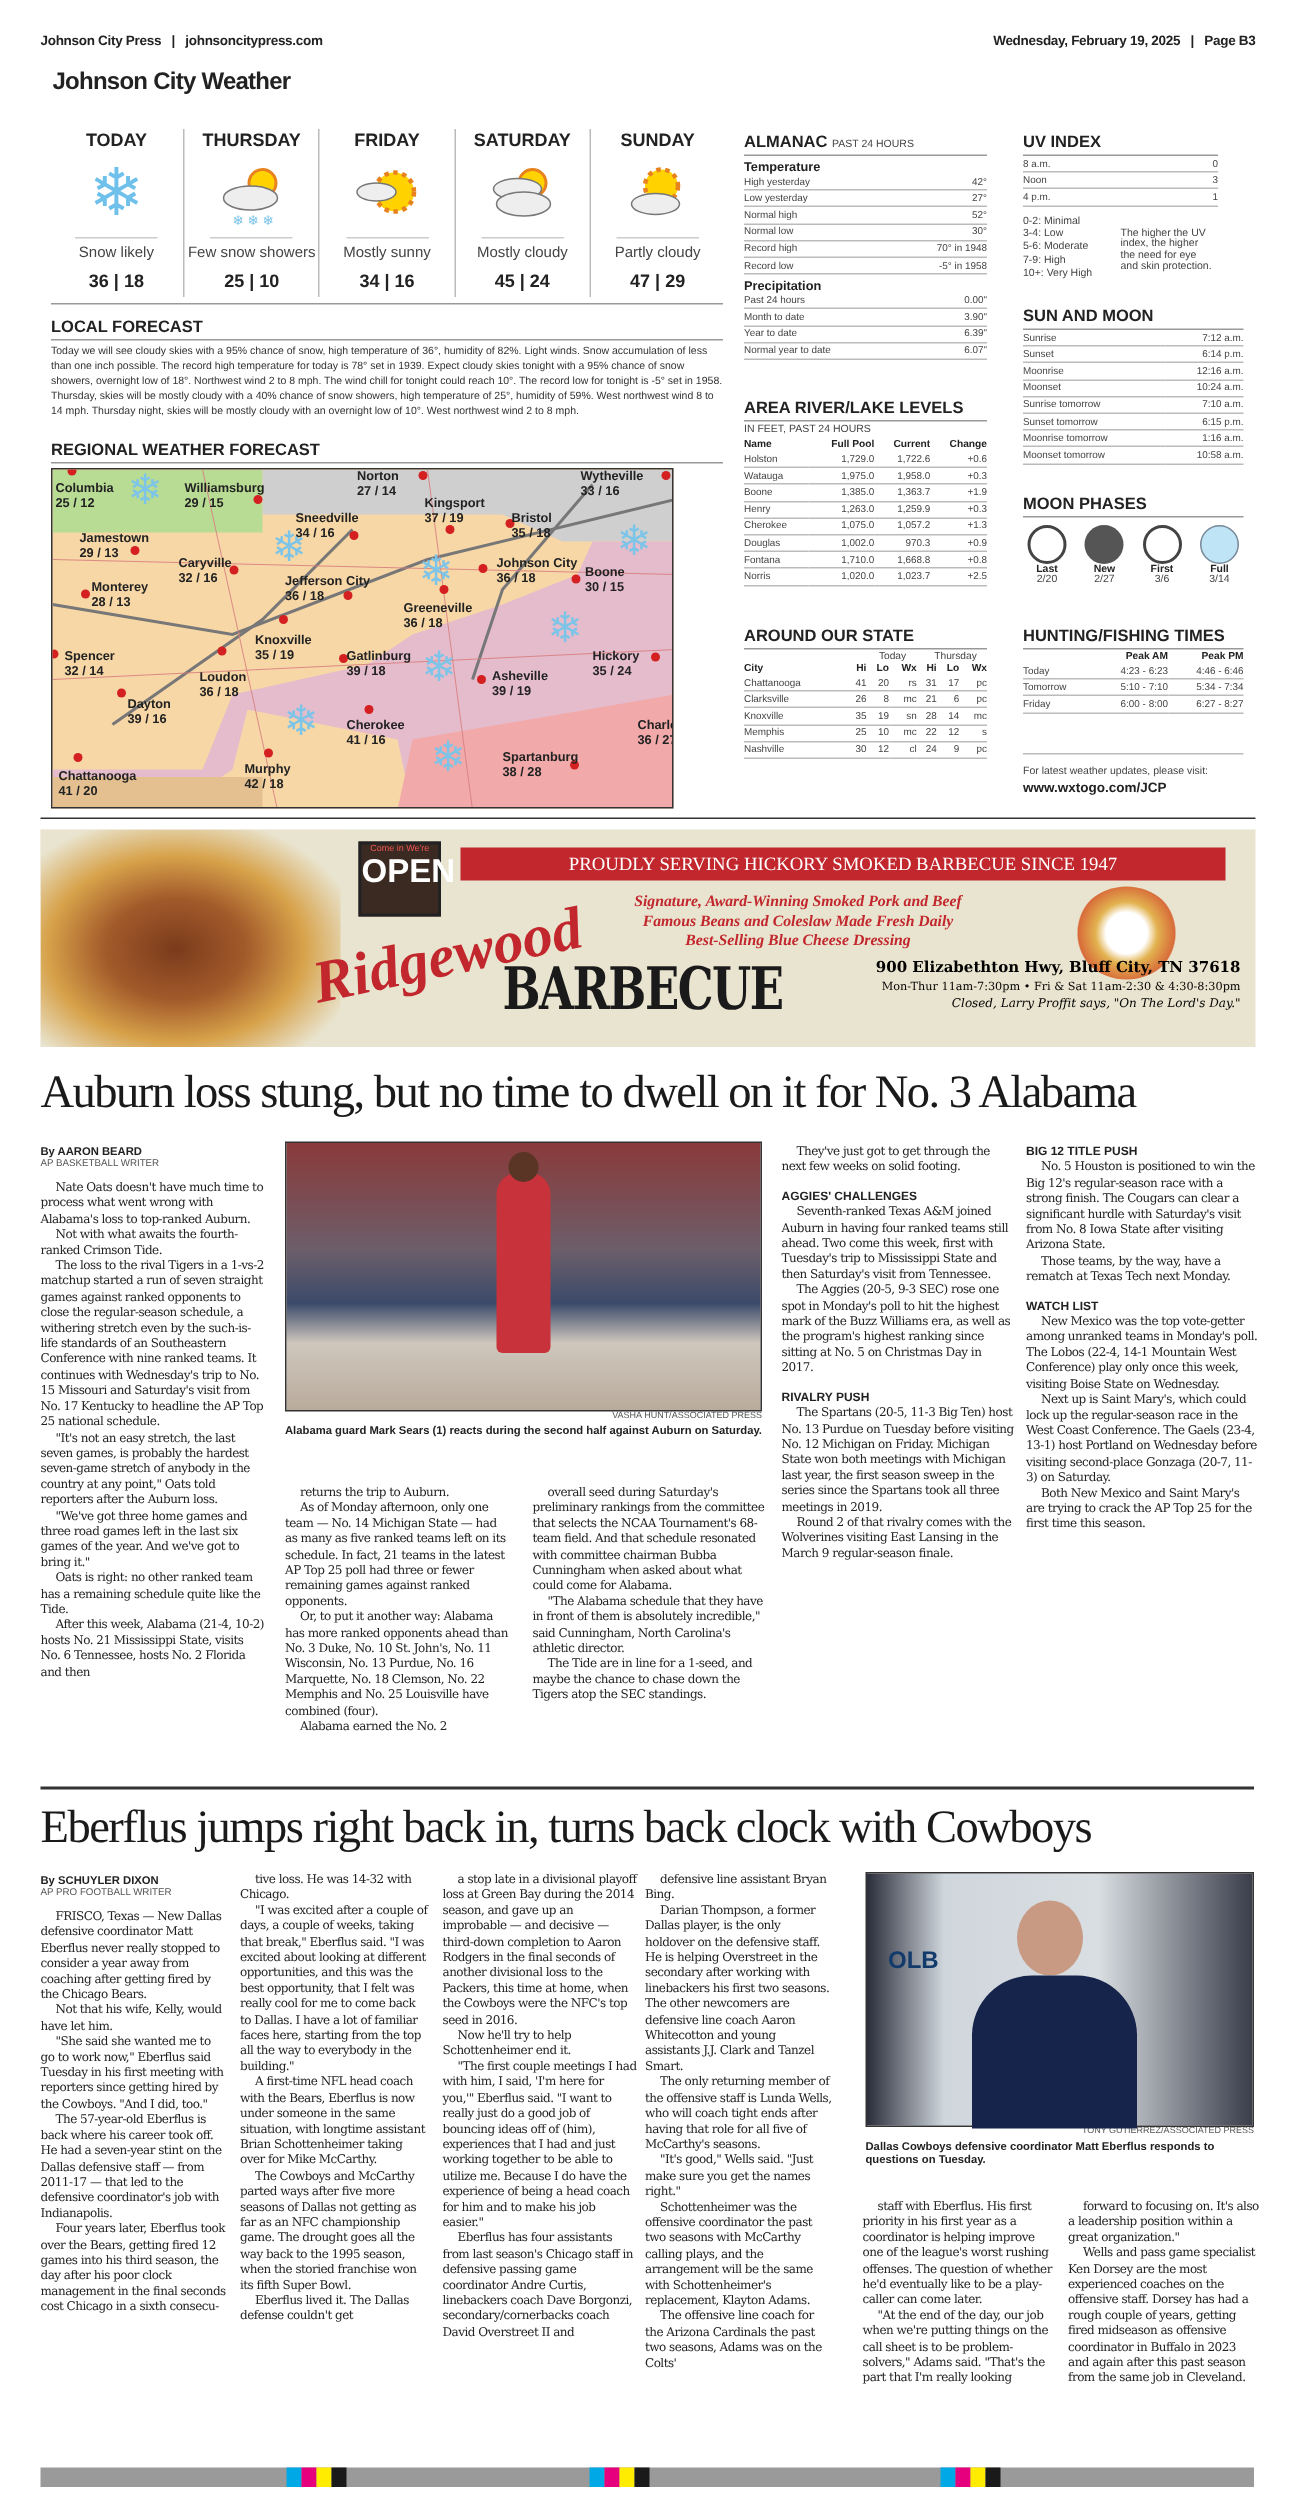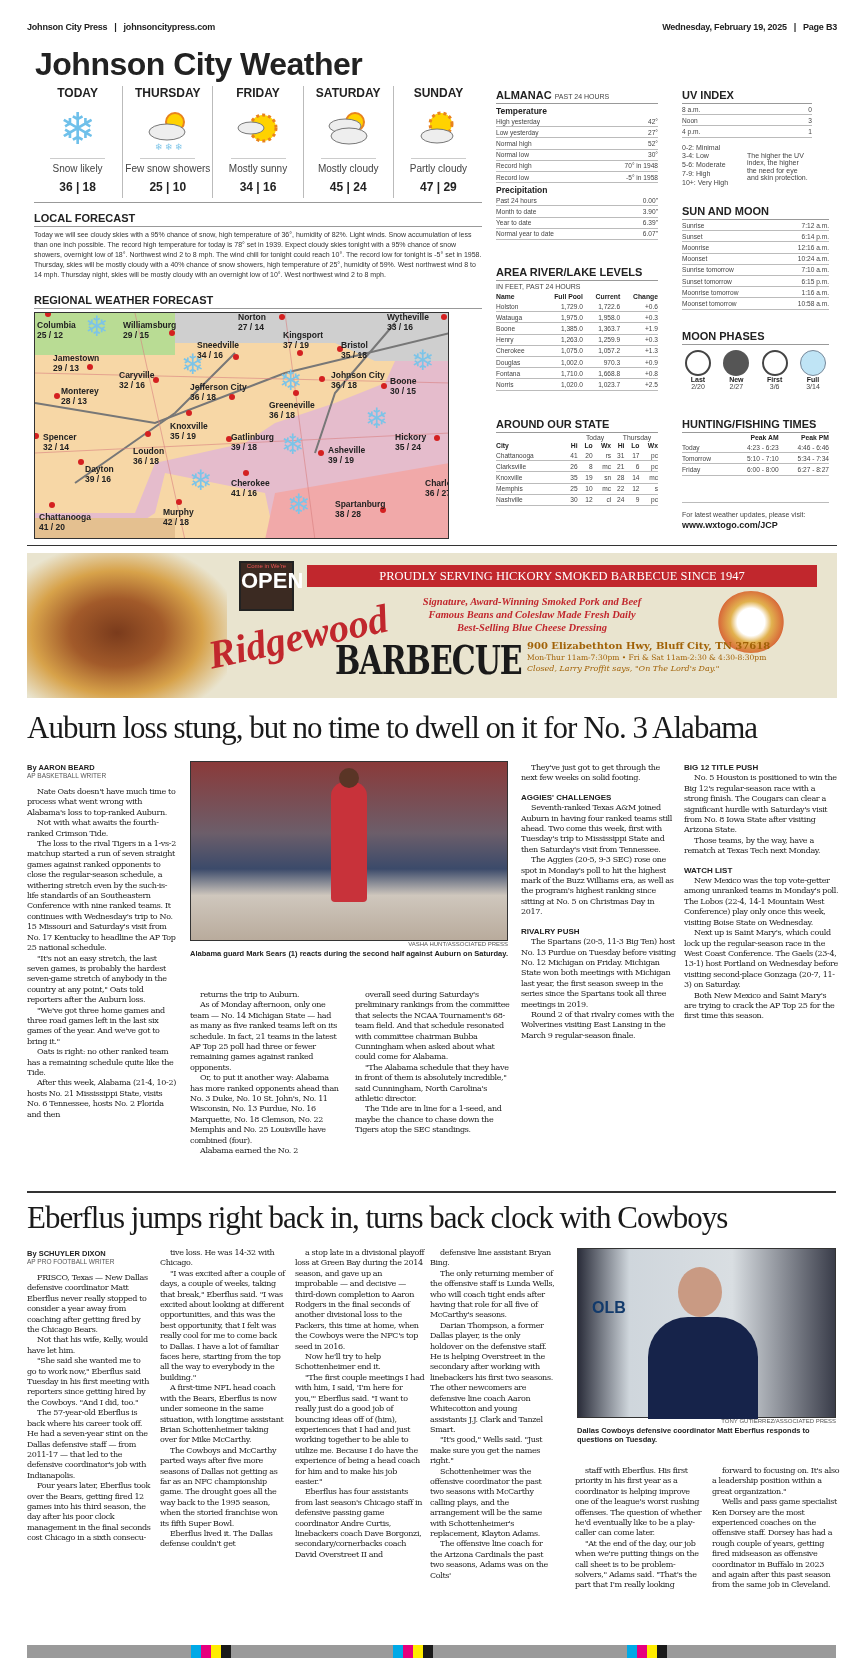--- a/index.html
+++ b/index.html
@@ -1,19 +1,19 @@
 <!DOCTYPE html>
 <html><head>
 <meta charset="utf-8">
 <style>
 *{box-sizing:border-box;margin:0;padding:0}
 body{width:864px;height:1674px;background:#fff;color:#222;font-family:"Liberation Sans",sans-serif;position:relative;overflow:hidden}
 .abs{position:absolute}
 .hdr{top:22px;left:27px;right:27px;font-size:9px;font-weight:bold;display:flex;justify-content:space-between;font-family:"Liberation Sans",sans-serif;letter-spacing:-.2px}
-.title{top:46px;left:35px;font-size:32px;font-weight:bold;letter-spacing:-.5px}
+.title{top:46px;left:35px;font-size:16px;font-weight:bold;letter-spacing:-.5px}
 .days{top:86px;left:33px;width:450px;height:112px;display:flex}
 .day{flex:1;text-align:center;border-right:1px solid #bbb;display:flex;flex-direction:column;align-items:center}
 .day:last-child{border-right:none}
 .dayname{font-size:12px;font-weight:bold;margin-bottom:4px}
 .icon{width:50px;height:50px;position:relative}
 .sep{width:55px;border-top:1px solid #ccc;margin:4px 0}
 .cond{font-size:10px;color:#444}
 .temps{font-size:12px;font-weight:bold;margin-top:6px}
 .sechead{font-size:11px;font-weight:bold;border-bottom:1px solid #999;padding-bottom:2px}
 .small{font-size:7px;color:#444}
@@ -515,21 +515,21 @@
   </div>
   <div class="abs" style="left:280px;top:12px;width:510px;height:22px;background:#c1272d;color:#fff;font-family:'Liberation Serif',serif;font-size:12.5px;line-height:22px;text-align:center">PROUDLY SERVING HICKORY SMOKED BARBECUE SINCE 1947</div>
   <div class="abs" style="left:360px;top:42px;width:290px;text-align:center;color:#c1272d;font-family:'Liberation Serif',serif;font-style:italic;font-weight:bold;font-size:10.5px;line-height:13px">
     <div>Signature, Award-Winning Smoked Pork and Beef</div>
       <div>Famous Beans and Coleslaw Made Fresh Daily</div>
       <div>Best-Selling Blue Cheese Dressing</div>
   </div>
   <div class="abs" style="left:690px;top:38px;width:68px;height:62px;border-radius:50%;background:radial-gradient(circle,#fff 30%,#e2b24f 45%,#d86b3a 70%,#e9e4cf 72%)"></div>
   <div class="abs" style="left:180px;top:60px;font-family:'Liberation Serif',serif;font-style:italic;font-weight:bold;font-size:40px;color:#c1272d;transform:rotate(-12deg)">Ridgewood</div>
   <div class="abs" style="left:308px;top:90px;font-family:'DejaVu Serif',serif;font-weight:bold;font-size:30px;color:#1a1a1a;letter-spacing:-1px;transform:scaleY(1.3)">BARBECUE</div>
-  <div class="abs" style="left:500px;top:87px;width:300px;text-align:left;font-family:'DejaVu Serif',serif;color:#a16207">
+  <div class="abs" style="left:500px;top:87px;width:300px;text-align:right;font-family:'DejaVu Serif',serif;color:#000000">
     <div style="font-size:10px;font-weight:bold">900 Elizabethton Hwy, Bluff City, TN 37618</div>
     <div style="font-size:7.5px;margin-top:2px">Mon-Thur 11am-7:30pm • Fri &amp; Sat 11am-2:30 &amp; 4:30-8:30pm</div>
     <div style="font-size:8px;font-style:italic;margin-top:2px">Closed, Larry Proffit says, "On The Lord's Day."</div>
   </div>
 </div>
 
 <div class="abs hl" style="top:710px;left:27px">Auburn loss stung, but no time to dwell on it for No. 3 Alabama</div>
 <div class="abs" style="top:763px;left:27px;width:150px">
   <div class="by">By AARON BEARD</div>
   <div class="byline2">AP BASKETBALL WRITER</div>
@@ -612,22 +612,22 @@
     <p>Eberflus lived it. The Dallas defense couldn't get</p>
   </div>
 <div class="abs col" style="top:1248px;left:295px;width:130px" id="s2c3">
     <p>a stop late in a divisional playoff loss at Green Bay during the 2014 season, and gave up an improbable — and decisive — third-down completion to Aaron Rodgers in the final seconds of another divisional loss to the Packers, this time at home, when the Cowboys were the NFC's top seed in 2016.</p>
     <p>Now he'll try to help Schottenheimer end it.</p>
     <p>"The first couple meetings I had with him, I said, 'I'm here for you,'" Eberflus said. "I want to really just do a good job of bouncing ideas off of (him), experiences that I had and just working together to be able to utilize me. Because I do have the experience of being a head coach for him and to make his job easier."</p>
     <p>Eberflus has four assistants from last season's Chicago staff in defensive passing game coordinator Andre Curtis, linebackers coach Dave Borgonzi, secondary/cornerbacks coach David Overstreet II and</p>
   </div>
 <div class="abs col" style="top:1248px;left:430px;width:125px" id="s2c4">
     <p>defensive line assistant Bryan Bing.</p>
+    <p>Darian Thompson, a former Dallas player, is the only holdover on the defensive staff. He is helping Overstreet in the secondary after working with linebackers his first two seasons. The other newcomers are defensive line coach Aaron Whitecotton and young assistants J.J. Clark and Tanzel Smart.</p>
     <p>The only returning member of the offensive staff is Lunda Wells, who will coach tight ends after having that role for all five of McCarthy's seasons.</p>
-    <p>Darian Thompson, a former Dallas player, is the only holdover on the defensive staff. He is helping Overstreet in the secondary after working with linebackers his first two seasons. The other newcomers are defensive line coach Aaron Whitecotton and young assistants J.J. Clark and Tanzel Smart.</p>
     <p>"It's good," Wells said. "Just make sure you get the names right."</p>
     <p>Schottenheimer was the offensive coordinator the past two seasons with McCarthy calling plays, and the arrangement will be the same with Schottenheimer's replacement, Klayton Adams.</p>
     <p>The offensive line coach for the Arizona Cardinals the past two seasons, Adams was on the Colts'</p>
   </div>
 <div class="abs" style="top:1248px;left:577px;width:259px">
   <div style="height:170px;border:1px solid #333;background:linear-gradient(90deg,#2a2d3a 0%,#cfd6dc 20%,#d9dee2 60%,#3a3d4a 100%);position:relative">
     <div style="position:absolute;left:14px;top:50px;font-size:16px;font-weight:bold;color:#123a6b">OLB</div>
     <div style="position:absolute;left:100px;top:18px;width:44px;height:50px;border-radius:50%;background:#c99a83"></div>
     <div style="position:absolute;left:70px;top:68px;width:110px;height:102px;border-radius:40px 40px 0 0;background:#16234a"></div>
   </div>

